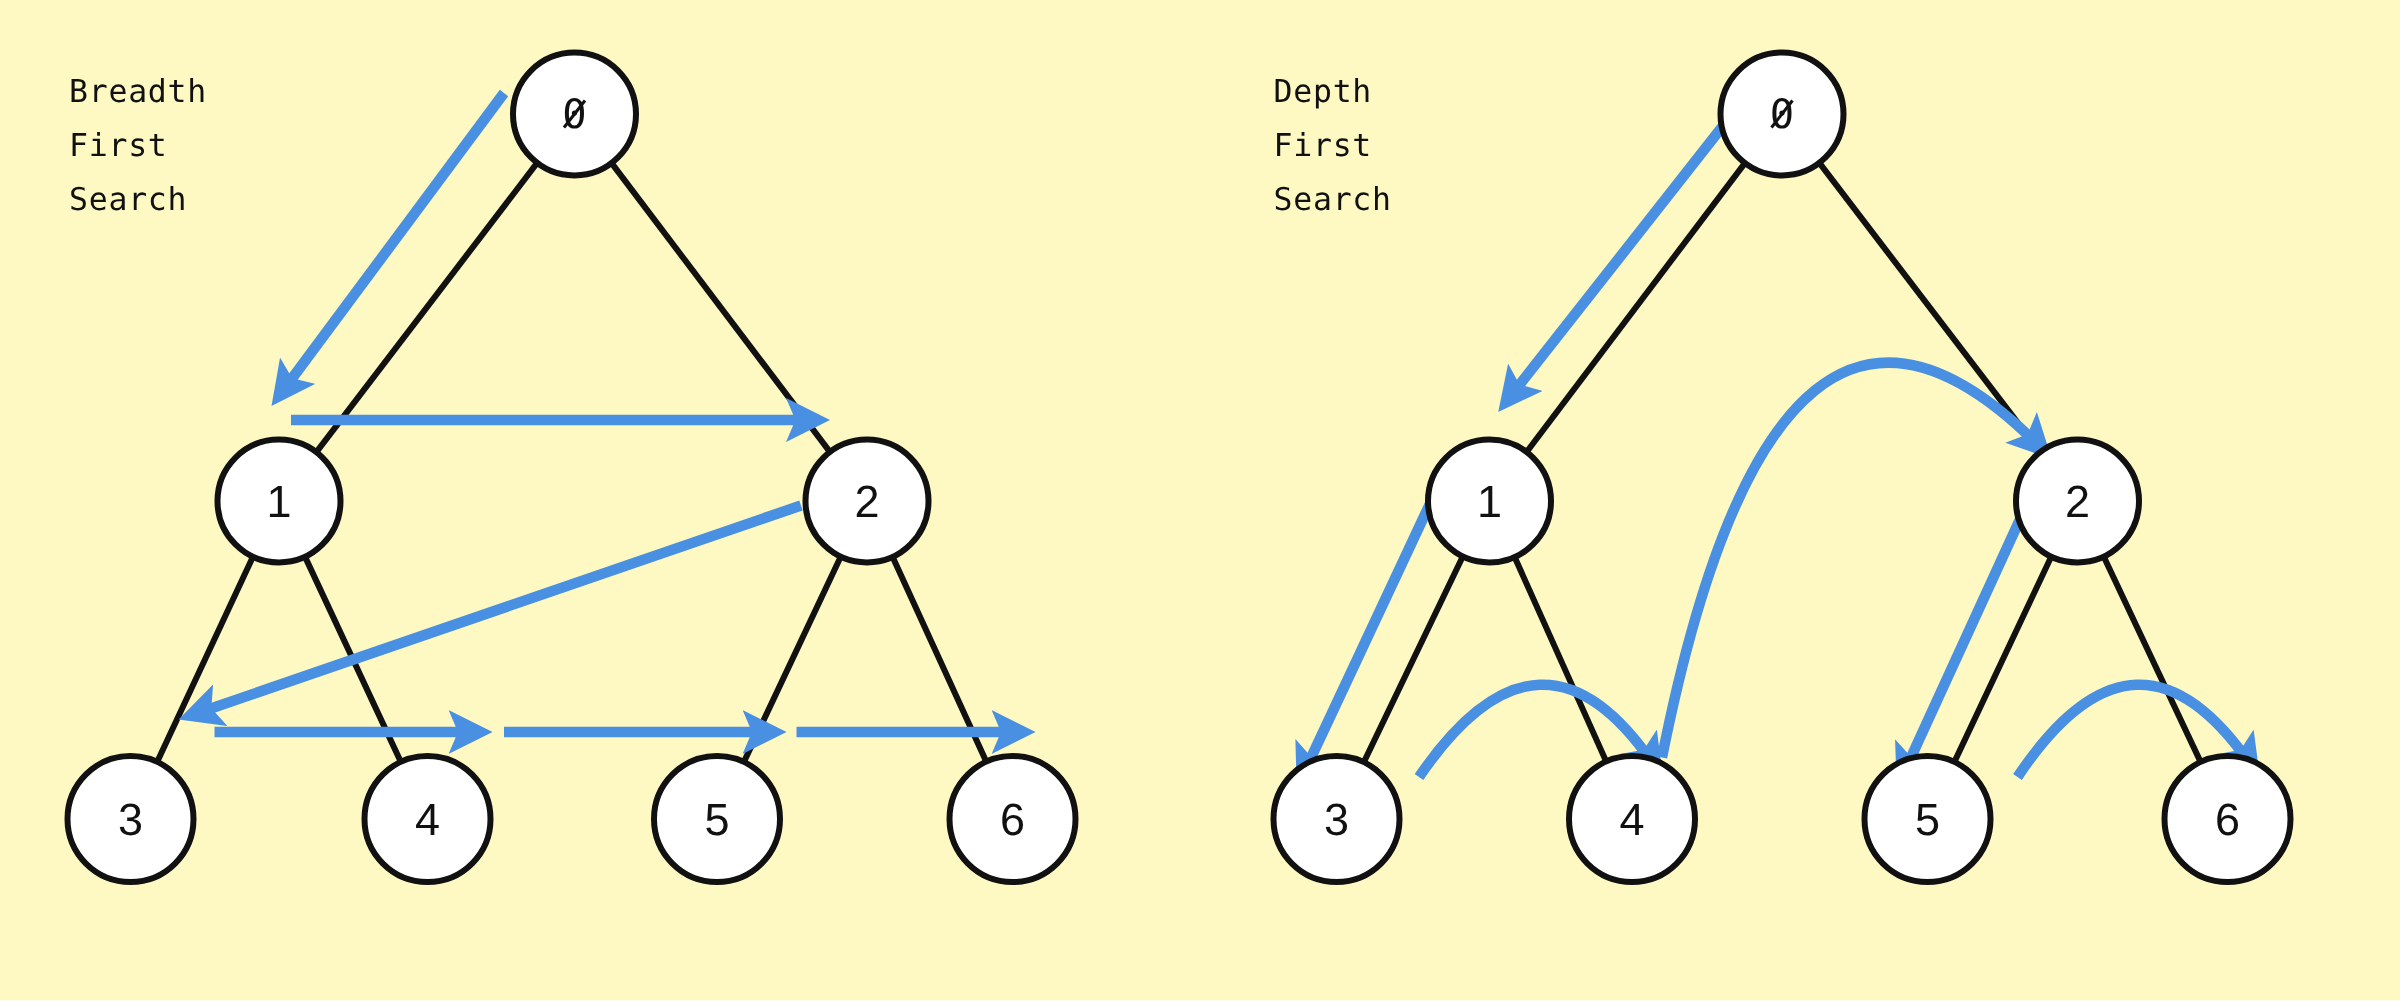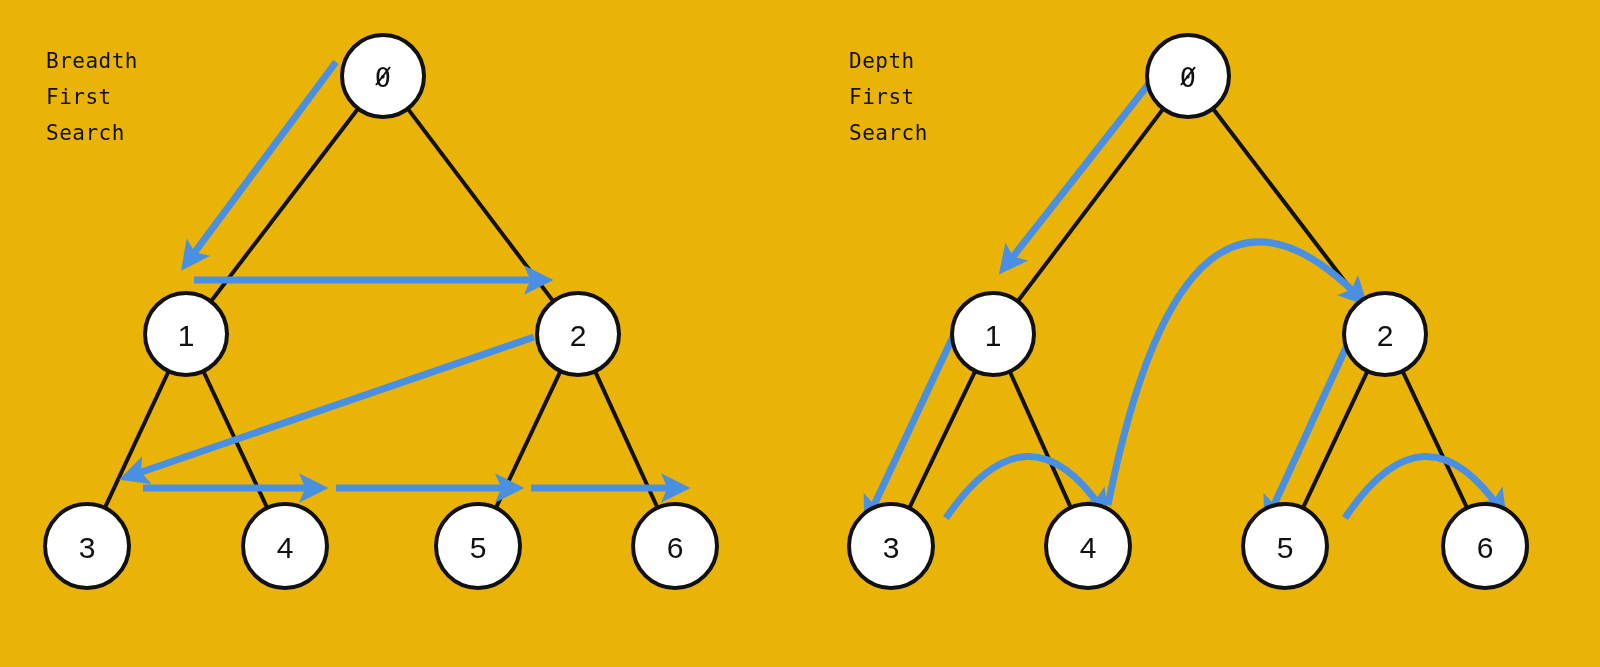--- a/index.html
+++ b/index.html
@@ -10,21 +10,21 @@
   body {
     width: 1600px;
     height: 667px;
     font-family: "DejaVu Sans Mono", "Liberation Mono", monospace;
     overflow: hidden;
   }
   #canvas-root {
     position: relative;
     width: 1600px;
     height: 667px;
-    background: #eab308;
+    background: #fef9c3;
   }
   svg.diagram {
     position: absolute;
     top: 0;
     left: 0;
     width: 1600px;
     height: 667px;
   }
   .caption-text {
     font-family: "DejaVu Sans Mono", "Liberation Mono", monospace;

